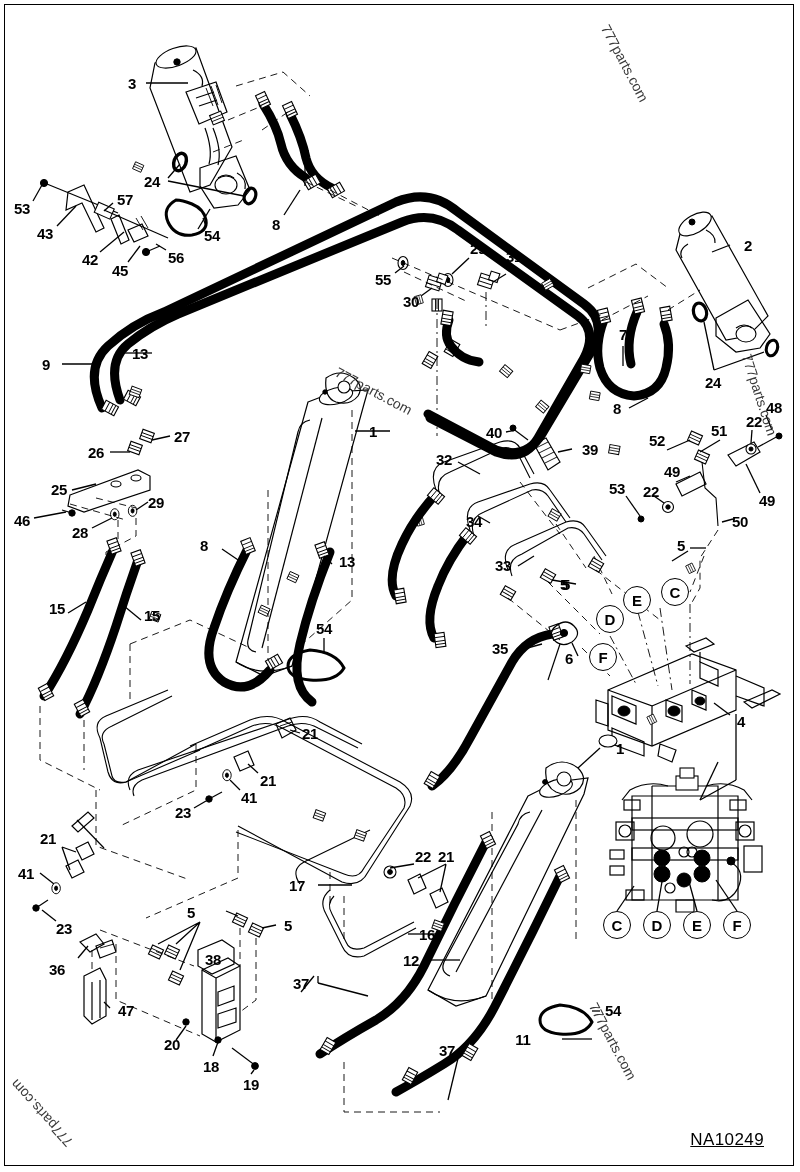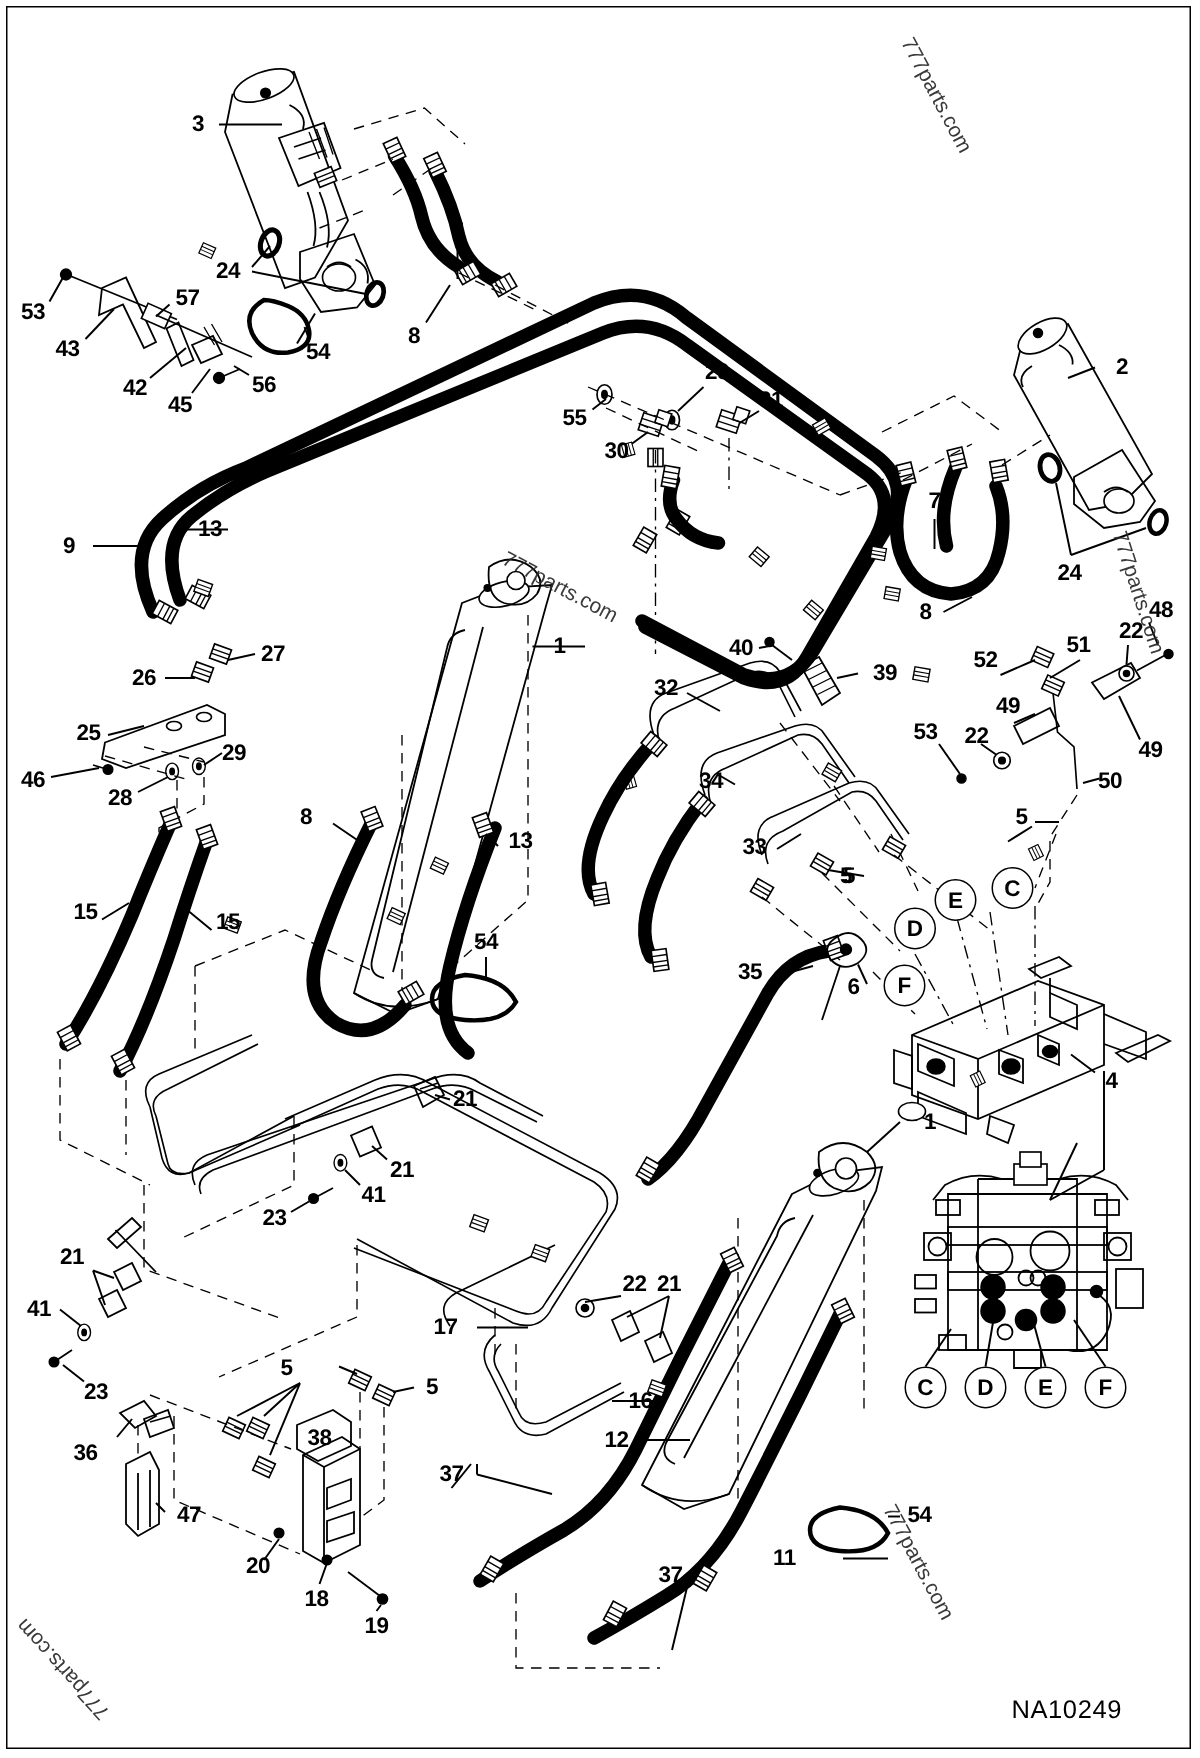--- a/index.html
+++ b/index.html
@@ -61,27 +61,28 @@
   .wmk {
     position: absolute;
     font-family: "Liberation Sans", sans-serif;
     font-size: 14px;
     color: #2a2a2a;
     white-space: nowrap;
     opacity: 0.92;
   }
   #diagram-id {
     position: absolute;
-    right: 52px;
+    right: 36px;
     bottom: 22px;
     font-family: "Liberation Sans", sans-serif;
     font-size: 17px;
     font-weight: normal;
     color: #000;
     letter-spacing: 0.4px;
+    text-decoration: underline;
   }
 </style>
 </head>
 <body>
 
 <div id="page">
 
   <div id="frame"></div>
 
   <svg id="art" viewBox="0 0 800 1172" xmlns="http://www.w3.org/2000/svg">
@@ -612,21 +613,21 @@
       <div class="callout" style="left: 276px; top: 224px;">8</div>
       <div class="callout" style="left: 22px; top: 208px;">53</div>
       <div class="callout" style="left: 125px; top: 199px;">57</div>
       <div class="callout" style="left: 45px; top: 233px;">43</div>
       <div class="callout" style="left: 212px; top: 235px;">54</div>
       <div class="callout" style="left: 90px; top: 259px;">42</div>
       <div class="callout" style="left: 120px; top: 270px;">45</div>
       <div class="callout" style="left: 176px; top: 257px;">56</div>
       <div class="callout" style="left: 748px; top: 245px;">2</div>
       <div class="callout" style="left: 478px; top: 248px;">29</div>
-      <div class="callout" style="left: 514px; top: 267px;">31</div>
+      <div class="callout" style="left: 514px; top: 256px;">31</div>
       <div class="callout" style="left: 383px; top: 279px;">55</div>
       <div class="callout" style="left: 411px; top: 301px;">30</div>
       <div class="callout" style="left: 623px; top: 334px;">7</div>
       <div class="callout" style="left: 713px; top: 382px;">24</div>
       <div class="callout" style="left: 617px; top: 408px;">8</div>
       <div class="callout" style="left: 774px; top: 407px;">48</div>
       <div class="callout" style="left: 754px; top: 421px;">22</div>
       <div class="callout" style="left: 46px; top: 364px;">9</div>
       <div class="callout" style="left: 140px; top: 353px;">13</div>
       <div class="callout" style="left: 657px; top: 440px;">52</div>

